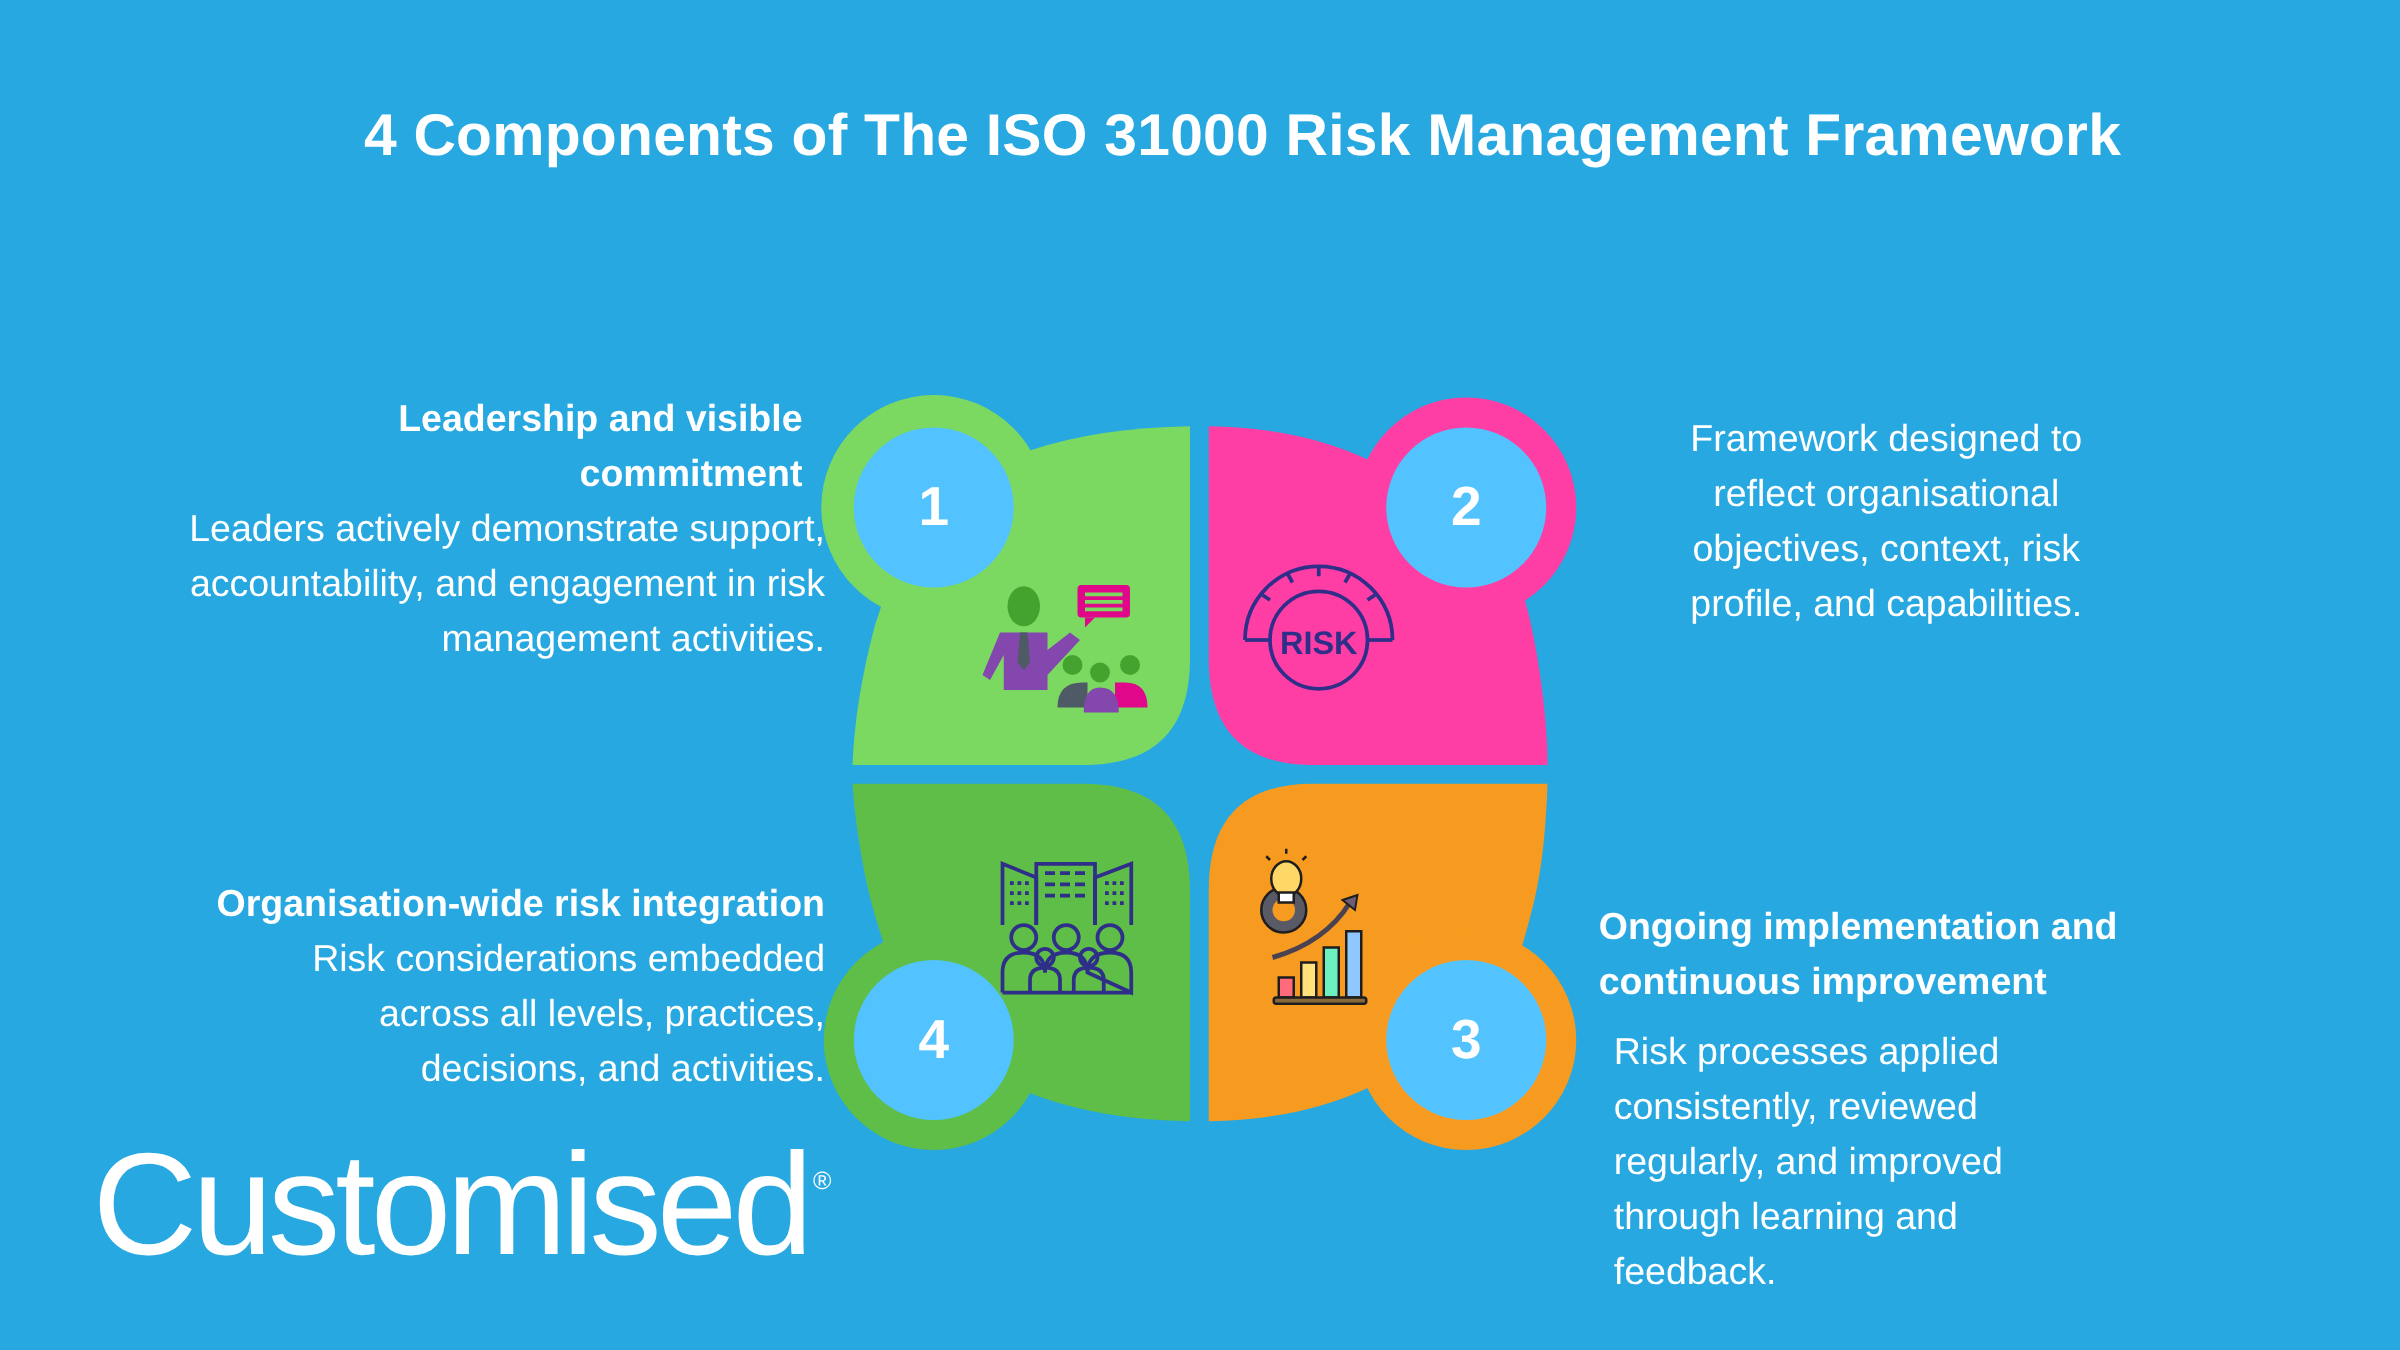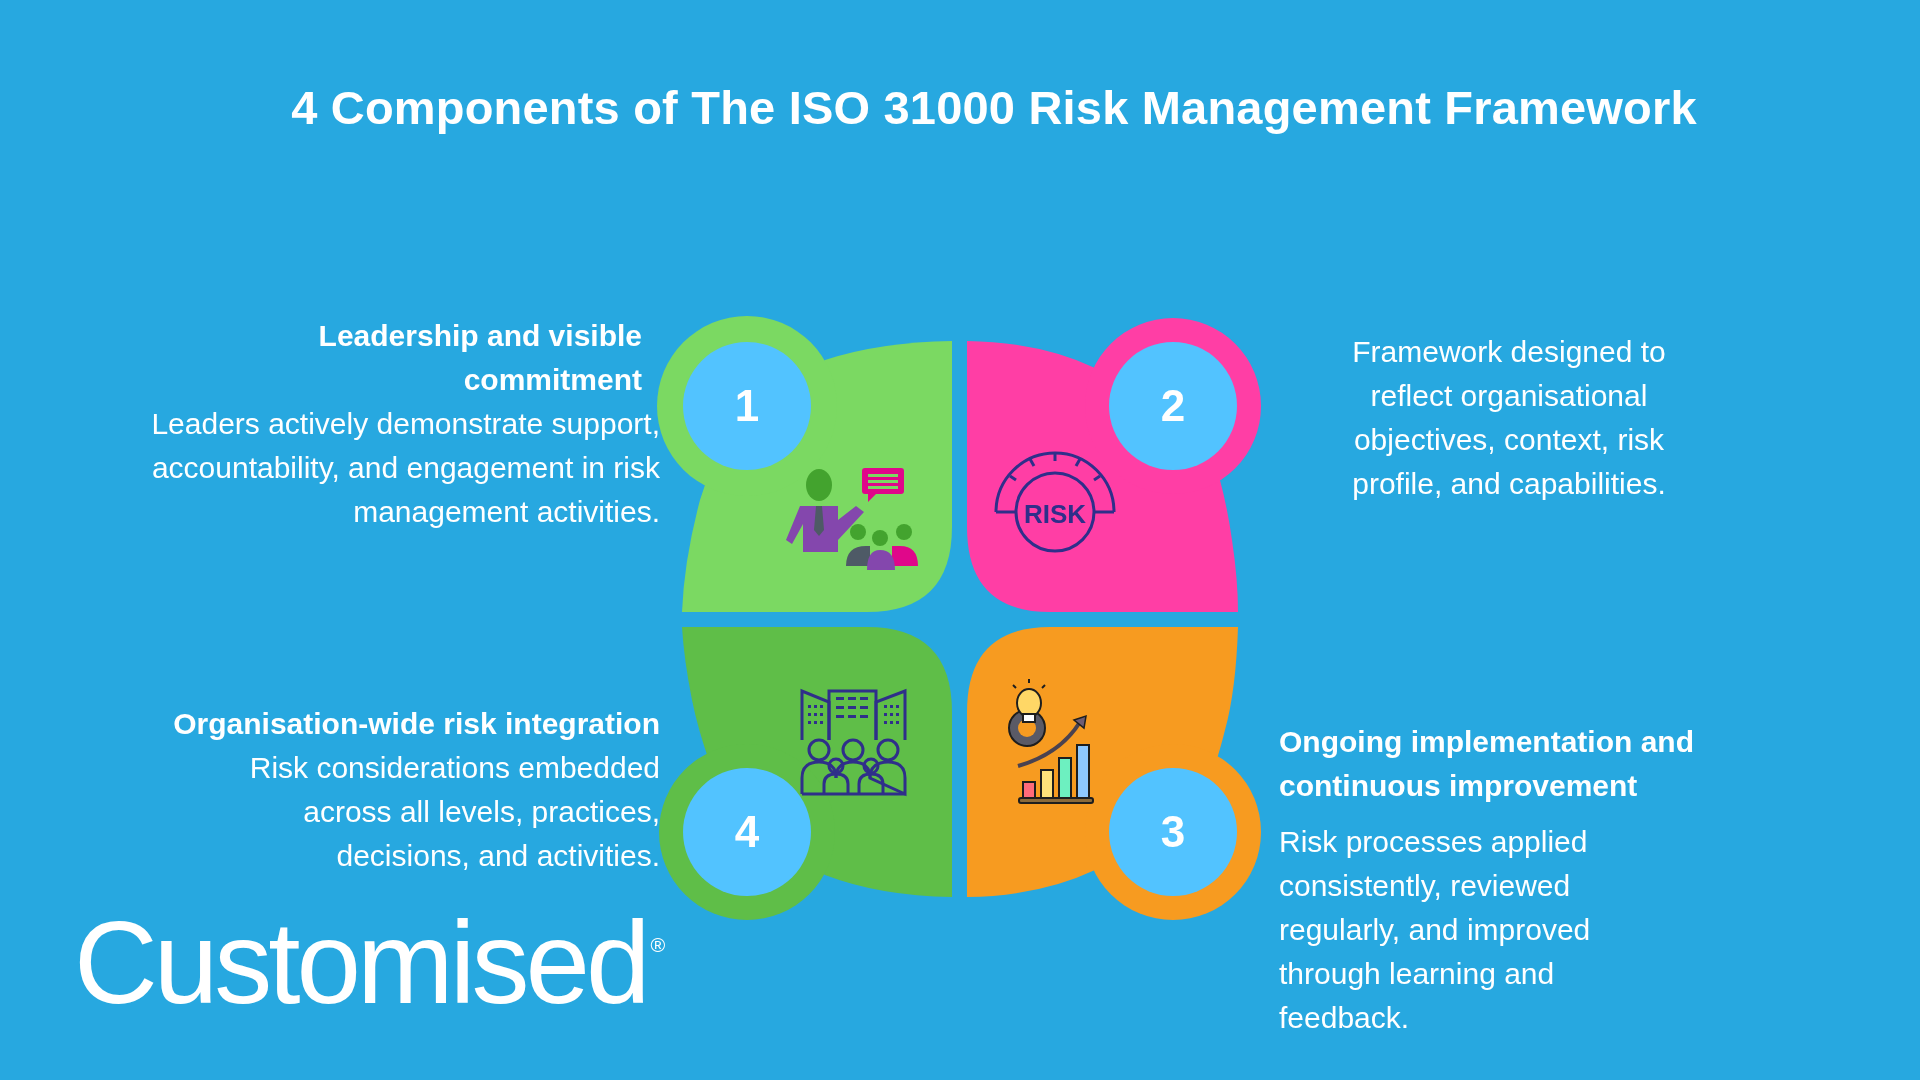--- a/index.html
+++ b/index.html
@@ -18,21 +18,21 @@
   .block h3 { margin: 0; font-weight: bold; font-size: 30px; line-height: 44px; }
   .block p { margin: 0; font-weight: normal; font-size: 30px; line-height: 44px; }
   .block.left { text-align: right; }
   .block.right { text-align: left; }
   #b1 { left: 40px; top: 314px; width: 620px; }
   #b1 h3 { padding-right: 18px; }
   #b2 { left: 1279px; top: 318px; width: 460px; }
   #b2 p { margin-top: 12px; text-align: center; }
   #b4 { left: 40px; top: 702px; width: 620px; }
   #b3 { left: 1279px; top: 720px; width: 480px; }
-  #b3 p { margin-top: 12px; }
+  #b3 p { margin-top: 12px; margin-left: 12px; }
   .puzzle { position: absolute; left: 0; top: 0; width: 1920px; height: 1080px; }
   .num {
     position: absolute; width: 128px; height: 128px; line-height: 128px;
     text-align: center; font-weight: bold; font-size: 44px; color: #fff;
   }
   .logo {
     position: absolute; left: 74px; top: 905px;
     font-size: 116px; font-weight: normal; letter-spacing: -4px; line-height: 1;
   }
   .logo sup { font-size: 20px; letter-spacing: 0; vertical-align: top; position: relative; top: 30px; left: 4px; }

